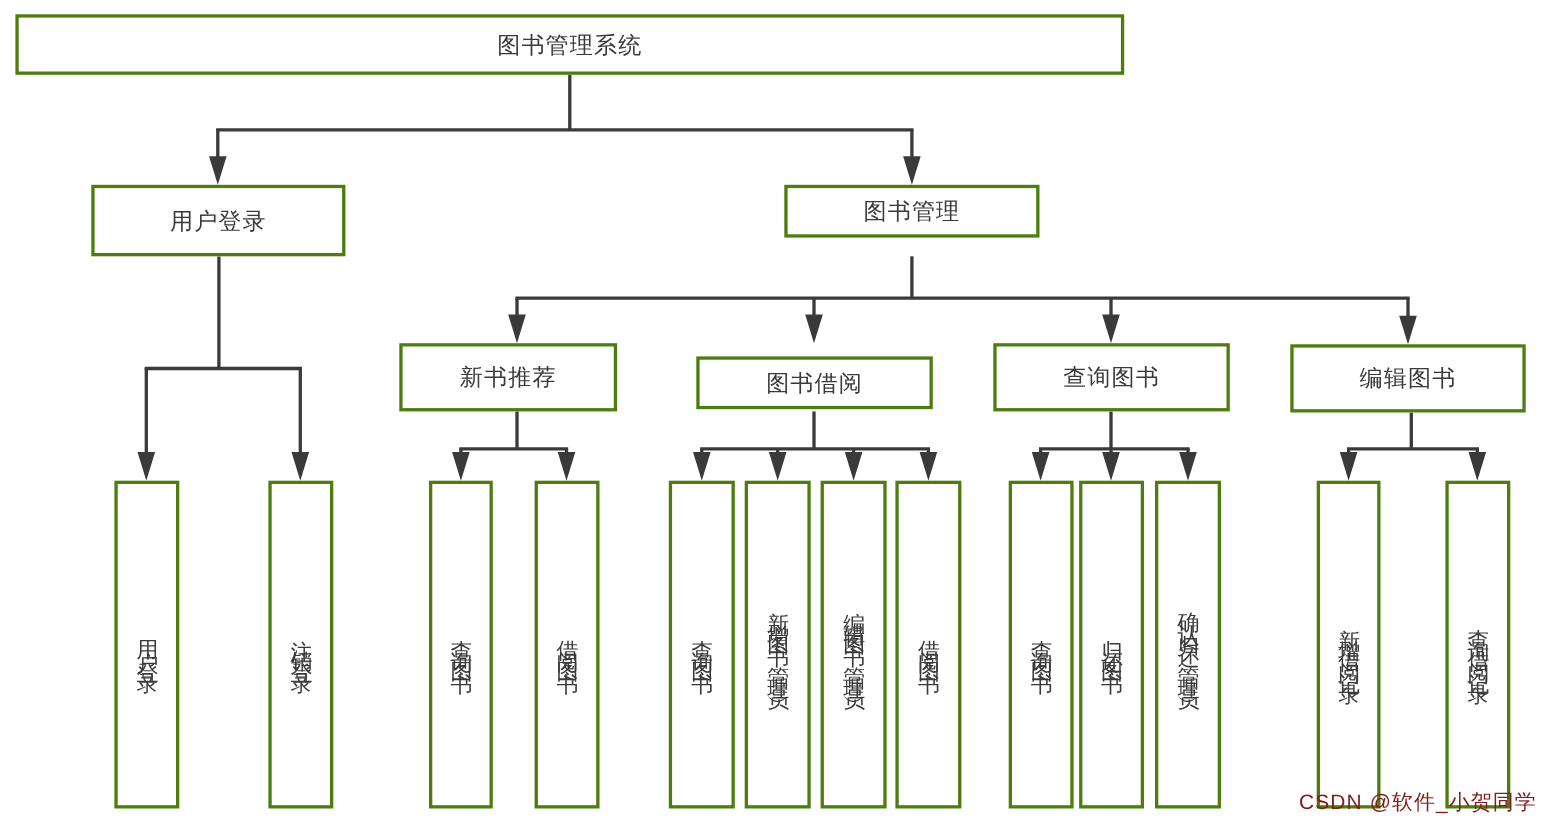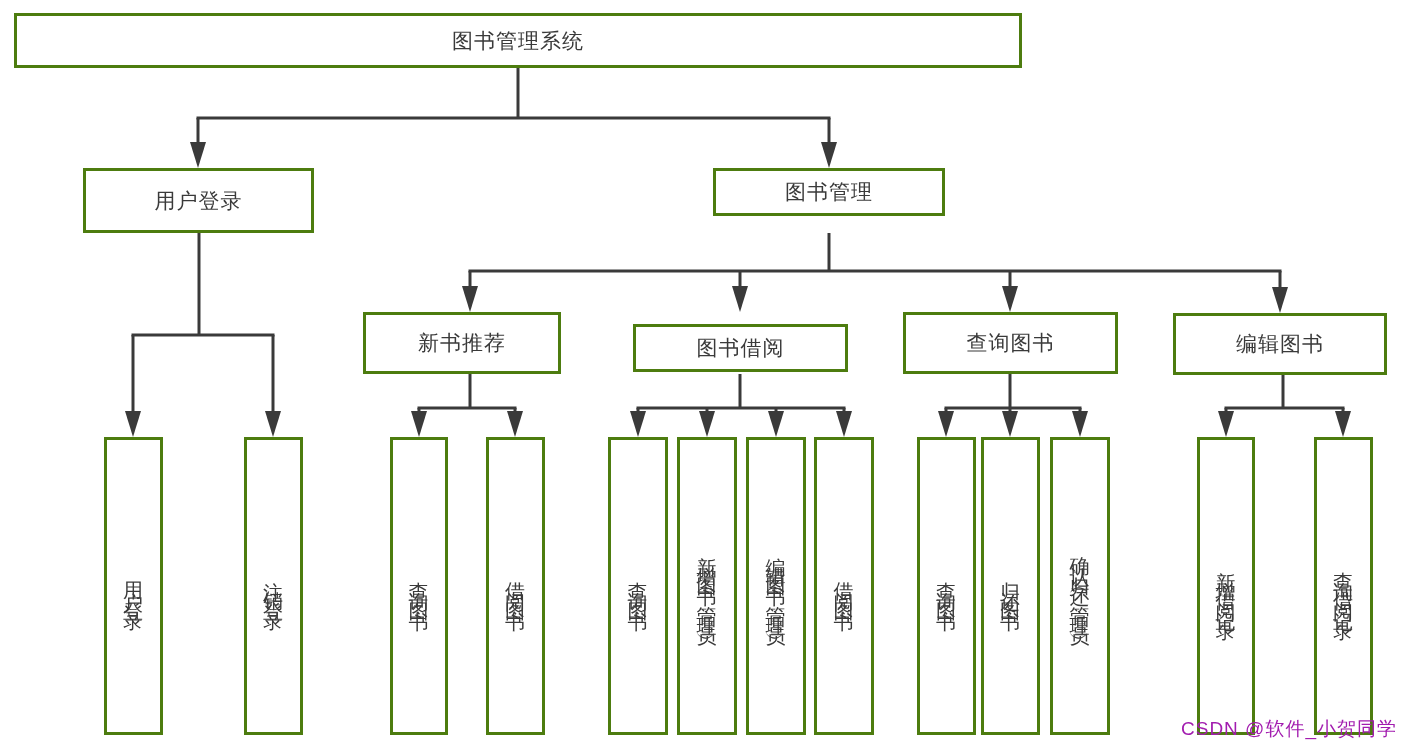--- a/index.html
+++ b/index.html
@@ -37,21 +37,21 @@
     letter-spacing: 10px;
     font-size: 20px;
     line-height: 1;
   }
   #watermark {
     position: absolute;
     left: 1181px;
     top: 716px;
     z-index: 3;
     font-size: 19px;
-    color: #a21caf;
+    color: #7f1d1d;
     letter-spacing: 1px;
     white-space: nowrap;
   }
 </style>
 </head>
 <body>
 
 <div id="canvas">
 
   <svg id="connector-layer" width="1405" height="747" viewBox="0 0 1405 747" xmlns="http://www.w3.org/2000/svg">

